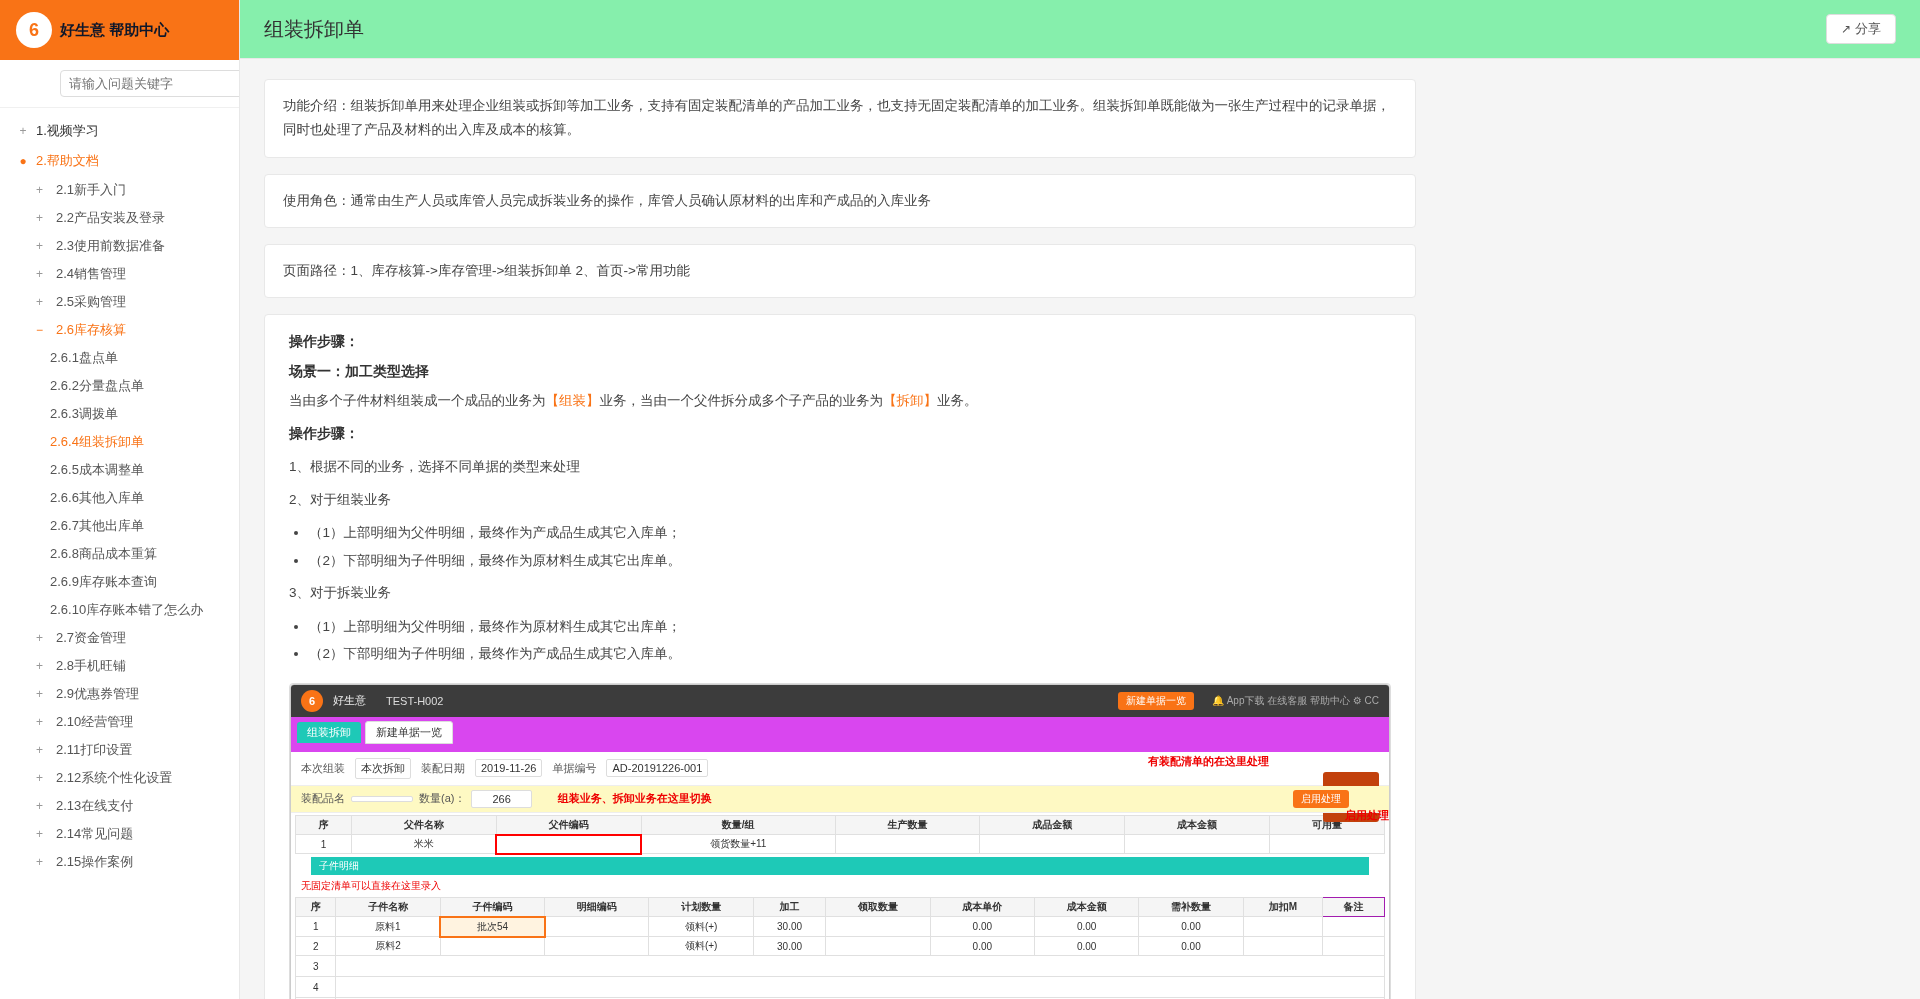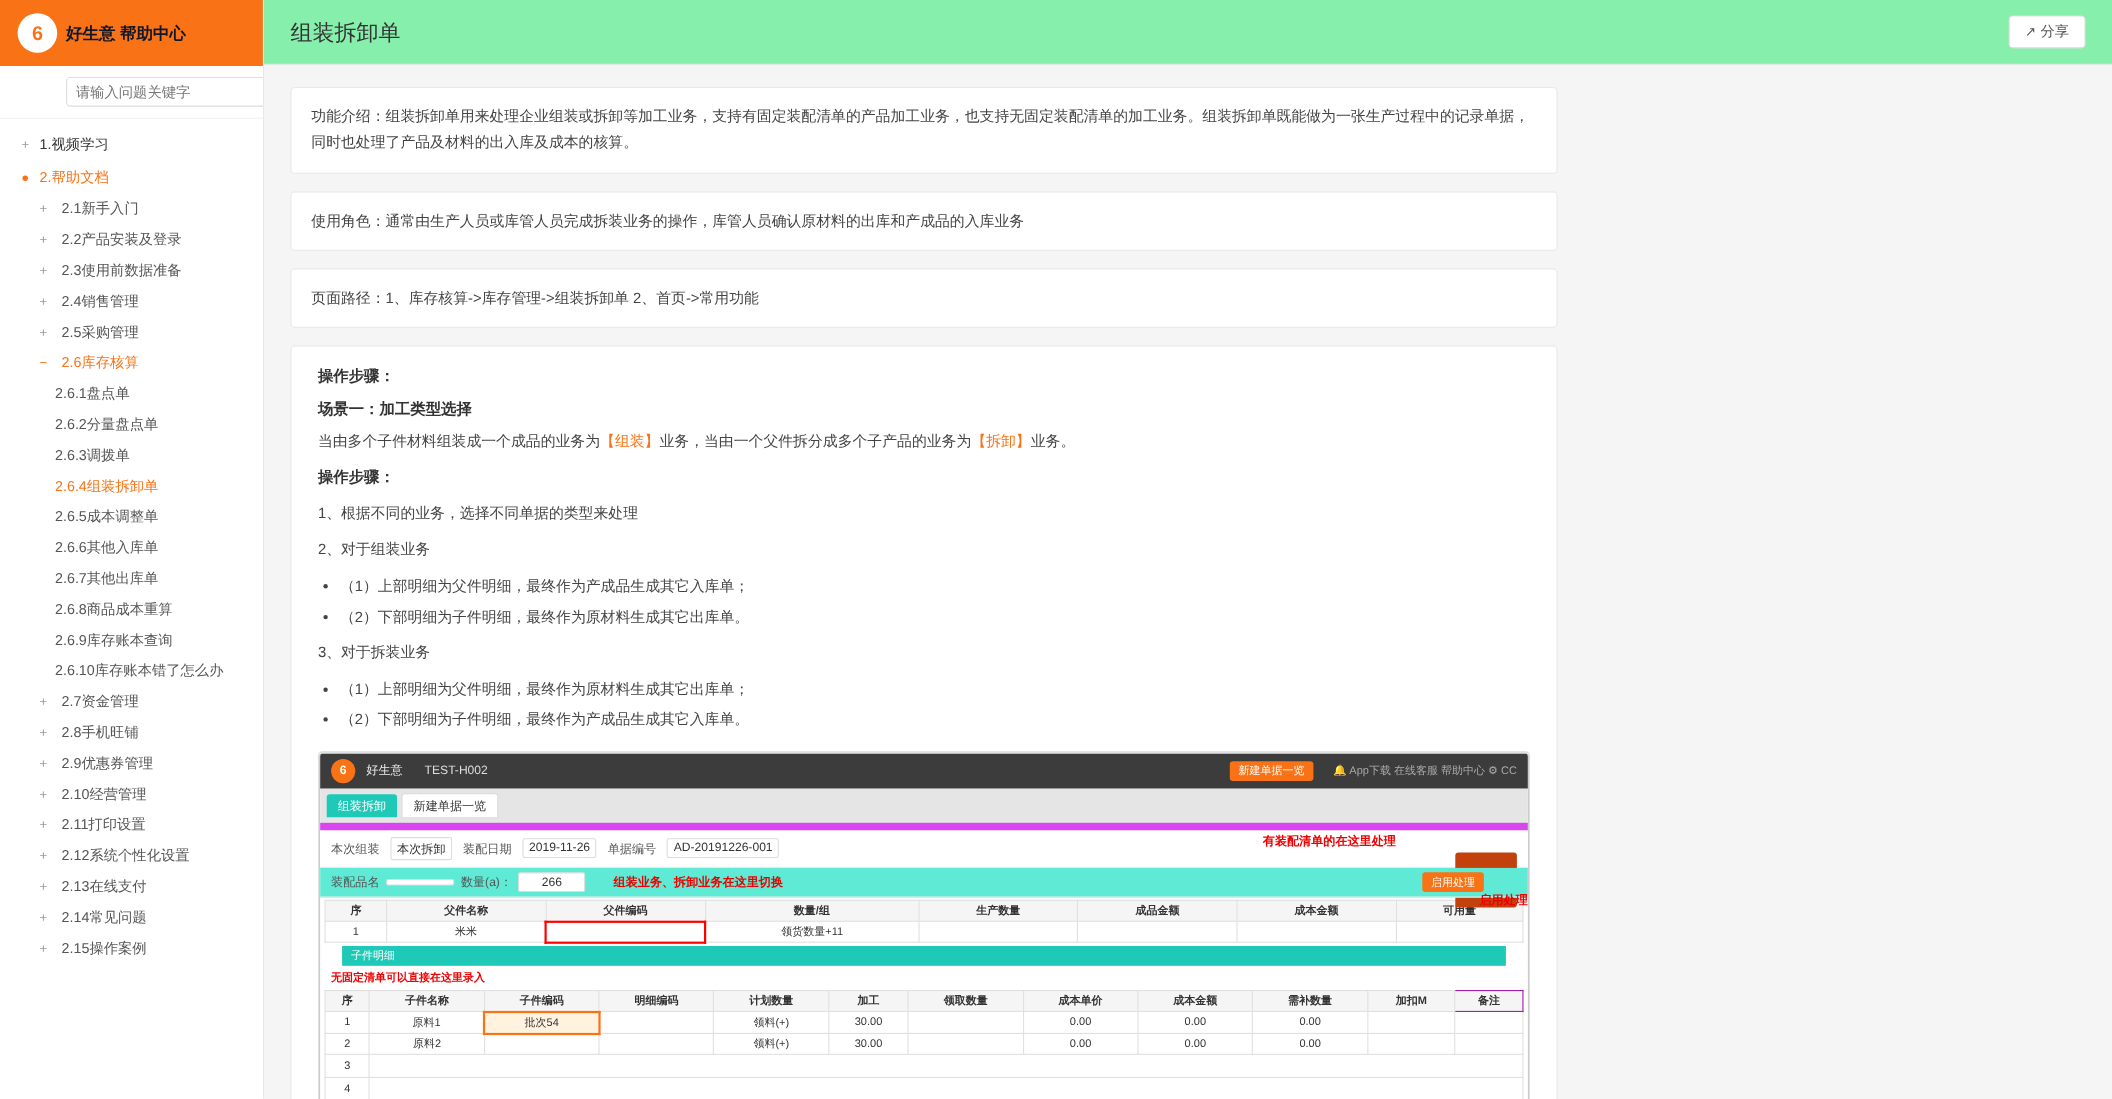--- a/index.html
+++ b/index.html
@@ -422,39 +422,39 @@
 
           <div class="sim-header-row">
             <div style="width:22px;height:22px;background:#f97316;border-radius:50%;display:flex;align-items:center;justify-content:center;color:white;font-size:11px;font-weight:bold;">6</div>
             <span style="color:#eee;font-size:11px;">好生意</span>
             <span style="color:#ddd;margin-left:10px;">TEST-H002</span>
             <span style="flex:1;"></span>
             <span style="background:#f97316;color:white;padding:2px 8px;border-radius:3px;font-size:10px;cursor:pointer;">新建单据一览</span>
             <span style="color:#aaa;font-size:10px;margin-left:8px;">🔔 App下载 在线客服 帮助中心 ⚙ CC</span>
           </div>
 
-          <div style="background:#e5e5e5;display:flex;align-items:center;padding:4px 6px;gap:4px;border-bottom:7px solid #d946ef;">
+          <div style="background:#d946ef;display:flex;align-items:center;padding:4px 6px;gap:4px;border-bottom:4px solid #d946ef;">
             <span style="background:#1ec9b7;color:white;padding:3px 10px;border-radius:3px 3px 0 0;font-size:11px;cursor:pointer;">组装拆卸</span>
             <span style="background:#fff;border:1px solid #ddd;padding:3px 10px;border-radius:3px 3px 0 0;font-size:11px;cursor:pointer;">新建单据一览</span>
           </div>
 
           <div style="background:#fff;padding:6px 10px;border-bottom:1px solid #eee;display:flex;align-items:center;gap:10px;flex-wrap:wrap;position:relative;">
             <span style="font-size:11px;color:#555;">本次组装</span>
             <span style="border:1px solid #ddd;padding:2px 5px;border-radius:2px;font-size:11px;">本次拆卸</span>
             <span style="font-size:11px;color:#555;">装配日期</span>
             <span style="border:1px solid #ddd;padding:2px 5px;border-radius:2px;font-size:11px;background:#fff;">2019-11-26</span>
             <span style="font-size:11px;color:#555;">单据编号</span>
             <span style="border:1px solid #ddd;padding:2px 5px;border-radius:2px;font-size:11px;background:#fff;">AD-20191226-001</span>
 
             <span style="color:#e00;font-size:11px;font-weight:bold;position:absolute;right:120px;top:2px;">有装配清单的在这里处理</span>
 
             <span style="background:#c2410c;color:white;padding:18px 8px;border-radius:3px;font-size:10px;cursor:pointer;position:absolute;right:10px;top:20px;">选择产品</span>
           </div>
 
-          <div style="background:#5eead4;padding:4px 10px;border-bottom:1px solid #eee;display:flex;align-items:center;gap:6px;position:relative;">
+          <div style="background:#fef9c3;padding:4px 10px;border-bottom:1px solid #eee;display:flex;align-items:center;gap:6px;position:relative;">
             <span style="font-size:11px;color:#555;">装配品名</span>
             <span style="border:1px solid #ddd;padding:2px 30px;border-radius:2px;background:#fff;font-size:11px;"></span>
             <span style="font-size:11px;color:#555;">数量(a)：</span>
             <span style="border:1px solid #ddd;padding:2px 20px;border-radius:2px;background:#fff;font-size:11px;">266</span>
             <span style="color:#e00;font-size:11px;font-weight:bold;margin-left:20px;">组装业务、拆卸业务在这里切换</span>
 
             <span style="background:#f97316;color:white;padding:2px 8px;border-radius:3px;font-size:10px;cursor:pointer;position:absolute;right:40px;top:4px;">启用处理</span>
             <span style="color:#e00;font-size:11px;font-weight:bold;position:absolute;right:0;top:22px;">启用处理</span>
           </div>
 
@@ -484,21 +484,21 @@
                   <td style="border:1px solid #e0e0e0;padding:2px 4px;text-align:center;"></td>
                 </tr>
               </tbody>
             </table>
           </div>
 
           <div style="background:#1ec9b7;color:white;padding:2px 8px;font-size:10px;margin:2px 20px;display:flex;align-items:center;gap:6px;">
             <span>子件明细</span>
           </div>
 
-          <div style="padding:2px 10px;font-size:10px;color:#e00;font-weight:bold;">
+          <div style="padding:2px 10px;font-size:10px;color:#e00;font-weight:normal;">
             <span>无固定清单可以直接在这里录入</span>
           </div>
 
           <div style="background:#fff;margin:2px 4px;">
             <table style="width:100%;border-collapse:collapse;font-size:10px;">
               <thead>
                 <tr style="background:#f5f5f5;">
                   <th style="border:1px solid #e0e0e0;padding:2px 4px;text-align:center;">序</th>
                   <th style="border:1px solid #e0e0e0;padding:2px 4px;text-align:center;">子件名称</th>
                   <th style="border:1px solid #e0e0e0;padding:2px 4px;text-align:center;">子件编码</th>

